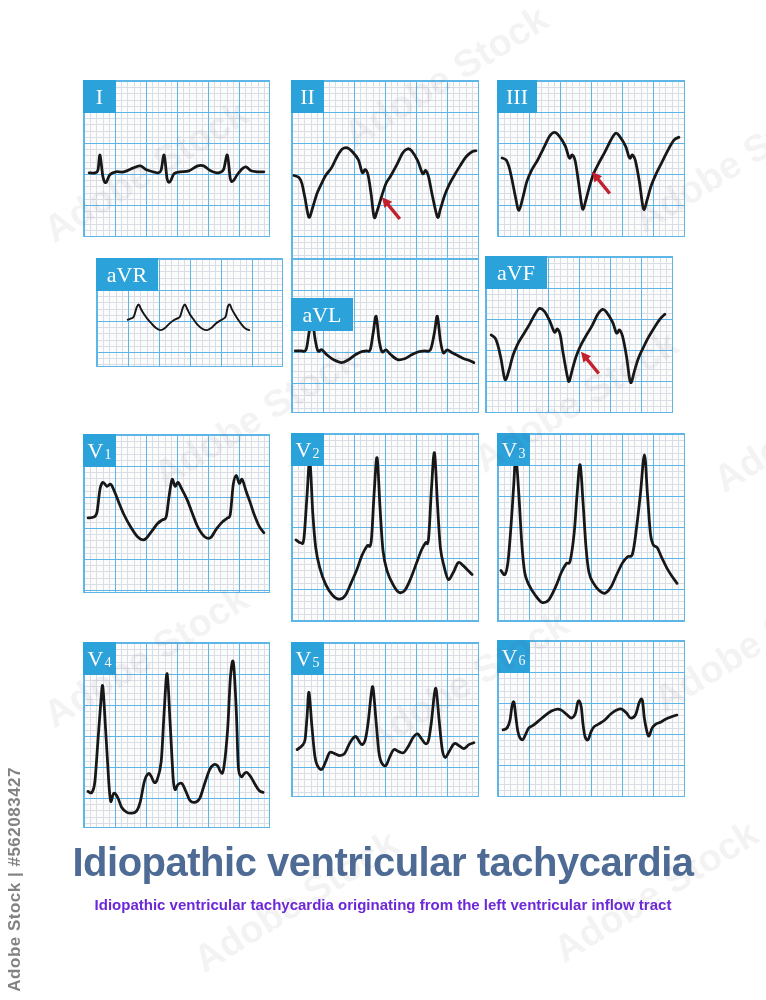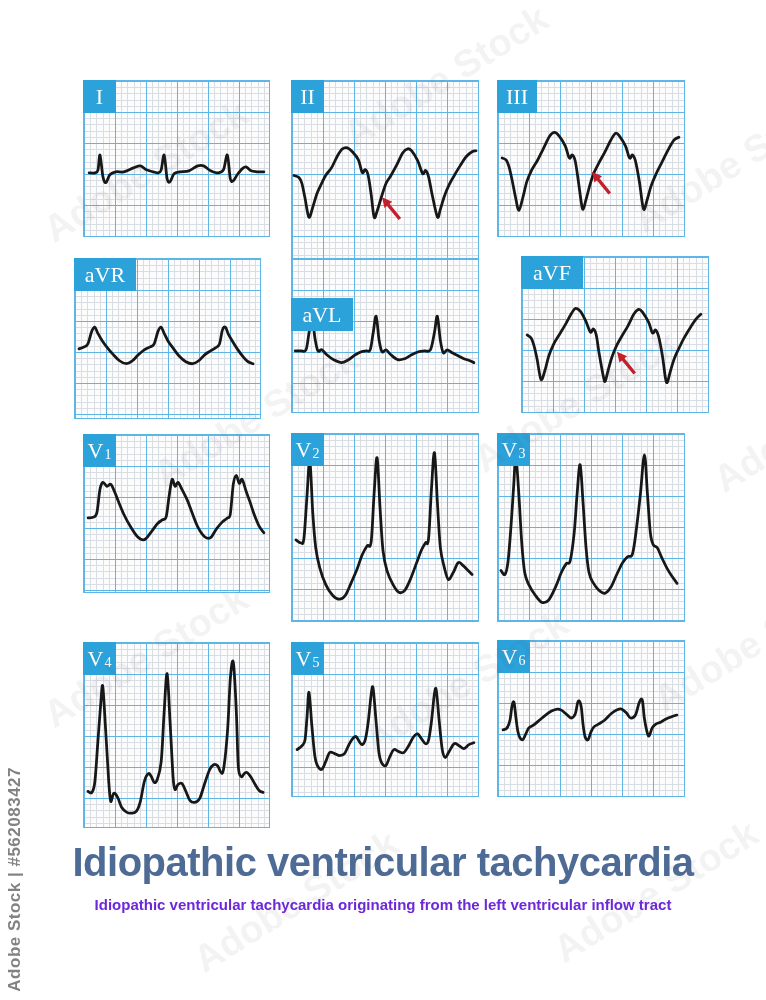--- a/index.html
+++ b/index.html
@@ -78,37 +78,37 @@
           <path d="M4,78C4.7,78.3 6.8,78.5 8,80C9.2,81.5 10.0,83.7 11,87C12.0,90.3 12.8,94.5 14,100C15.2,105.5 16.8,114.8 18,120C19.2,125.2 19.8,131.3 21,131C22.2,130.7 23.7,122.8 25,118C26.3,113.2 27.5,106.7 29,102C30.5,97.3 32.2,93.7 34,90C35.8,86.3 38.0,83.7 40,80C42.0,76.3 44.0,72.0 46,68C48.0,64.0 50.2,58.7 52,56C53.8,53.3 55.3,52.0 57,52C58.7,52.0 60.2,53.7 62,56C63.8,58.3 66.3,62.3 68,66C69.7,69.7 70.8,76.5 72,78C73.2,79.5 74.0,74.5 75,75C76.0,75.5 77.0,76.8 78,81C79.0,85.2 80.0,93.2 81,100C82.0,106.8 83.2,117.0 84,122C84.8,127.0 85.2,130.3 86,130C86.8,129.7 87.8,124.2 89,120C90.2,115.8 91.7,109.5 93,105C94.3,100.5 95.5,96.7 97,93C98.5,89.3 100.2,86.5 102,83C103.8,79.5 106.0,75.8 108,72C110.0,68.2 112.2,63.2 114,60C115.8,56.8 117.5,53.7 119,53C120.5,52.3 121.3,53.8 123,56C124.7,58.2 127.3,62.3 129,66C130.7,69.7 131.8,76.5 133,78C134.2,79.5 135.0,74.5 136,75C137.0,75.5 137.8,76.5 139,81C140.2,85.5 141.8,94.8 143,102C144.2,109.2 145.2,119.3 146,124C146.8,128.7 147.2,130.7 148,130C148.8,129.3 149.8,124.0 151,120C152.2,116.0 153.5,110.3 155,106C156.5,101.7 158.2,98.0 160,94C161.8,90.0 164.0,86.0 166,82C168.0,78.0 170.0,73.7 172,70C174.0,66.3 176.2,62.2 178,60C179.8,57.8 182.2,57.5 183,57" fill="none" stroke="#171717" stroke-width="2.8" stroke-linecap="round" stroke-linejoin="round"></path>
           <g>
             <line x1="113" y1="114" x2="99.43266453180084" y2="97.41770109442325" stroke="#c2202c" stroke-width="3.4"></line>
             <polygon points="95,92 105.20216439858923,96.57338404074689 97.46259140655603,102.90576194331952" fill="#c2202c"></polygon>
           </g>
         </svg>
         <div class="lead-label" style="width: 40px; background: rgb(43, 162, 218);">
           <span>III</span>
         </div>
       </div>
-      <div class="panel" style="left: 74px; top: 258px; width: 187px; height: 161px;">
+      <div class="panel" style="left: 96px; top: 258px; width: 187px; height: 109px;">
         <svg class="trace-svg" viewBox="0 0 187 155">
           <path d="M4,88C4.8,87.7 7.5,86.8 9,86C10.5,85.2 11.7,85.7 13,83C14.3,80.3 15.8,72.8 17,70C18.2,67.2 19.0,65.7 20,66C21.0,66.3 21.8,69.8 23,72C24.2,74.2 25.5,76.7 27,79C28.5,81.3 30.2,83.7 32,86C33.8,88.3 35.8,90.7 38,93C40.2,95.3 42.7,98.3 45,100C47.3,101.7 49.8,103.0 52,103C54.2,103.0 56.0,101.5 58,100C60.0,98.5 62.0,95.8 64,94C66.0,92.2 68.0,90.3 70,89C72.0,87.7 74.3,87.0 76,86C77.7,85.0 78.7,85.7 80,83C81.3,80.3 82.8,72.8 84,70C85.2,67.2 86.0,65.7 87,66C88.0,66.3 88.8,69.7 90,72C91.2,74.3 92.5,77.5 94,80C95.5,82.5 97.2,84.5 99,87C100.8,89.5 102.8,92.7 105,95C107.2,97.3 109.7,99.7 112,101C114.3,102.3 116.8,103.2 119,103C121.2,102.8 123.0,101.5 125,100C127.0,98.5 129.0,95.7 131,94C133.0,92.3 135.2,91.2 137,90C138.8,88.8 140.5,88.2 142,87C143.5,85.8 144.8,86.0 146,83C147.2,80.0 148.0,71.8 149,69C150.0,66.2 151.0,65.3 152,66C153.0,66.7 153.8,70.7 155,73C156.2,75.3 157.5,77.5 159,80C160.5,82.5 162.2,85.3 164,88C165.8,90.7 168.2,93.8 170,96C171.8,98.2 173.3,99.8 175,101C176.7,102.2 179.2,102.7 180,103" fill="none" stroke="#171717" stroke-width="2.8" stroke-linecap="round" stroke-linejoin="round"></path>
         </svg>
         <div class="lead-label" style="width: 62px; background: rgb(43, 162, 218);">
           <span>aVR</span>
         </div>
       </div>
       <div class="panel" style="left: 291px; top: 258px; width: 188px; height: 155px;">
         <svg class="trace-svg" viewBox="0 0 188 155">
           <path d="M3,93C4.0,93.0 7.2,93.2 9,93C10.8,92.8 12.7,95.0 14,92C15.3,89.0 16.0,80.7 17,75C18.0,69.3 19.0,57.2 20,58C21.0,58.8 22.0,74.2 23,80C24.0,85.8 24.8,91.0 26,93C27.2,95.0 28.5,91.3 30,92C31.5,92.7 33.0,95.3 35,97C37.0,98.7 39.5,100.7 42,102C44.5,103.3 47.5,105.0 50,105C52.5,105.0 54.7,103.3 57,102C59.3,100.7 61.8,98.3 64,97C66.2,95.7 68.2,94.7 70,94C71.8,93.3 73.5,93.3 75,93C76.5,92.7 77.8,95.0 79,92C80.2,89.0 81.0,80.7 82,75C83.0,69.3 84.0,56.8 85,58C86.0,59.2 87.0,76.0 88,82C89.0,88.0 89.8,92.3 91,94C92.2,95.7 93.5,91.5 95,92C96.5,92.5 98.0,95.3 100,97C102.0,98.7 104.7,101.3 107,102C109.3,102.7 111.7,101.8 114,101C116.3,100.2 118.7,98.2 121,97C123.3,95.8 125.8,94.7 128,94C130.2,93.3 132.0,93.3 134,93C136.0,92.7 138.3,95.0 140,92C141.7,89.0 142.8,80.7 144,75C145.2,69.3 146.0,56.8 147,58C148.0,59.2 149.0,75.8 150,82C151.0,88.2 151.8,93.3 153,95C154.2,96.7 155.5,92.0 157,92C158.5,92.0 160.2,94.0 162,95C163.8,96.0 166.0,97.0 168,98C170.0,99.0 172.0,100.2 174,101C176.0,101.8 178.3,102.3 180,103C181.7,103.7 183.3,104.7 184,105" fill="none" stroke="#171717" stroke-width="2.8" stroke-linecap="round" stroke-linejoin="round"></path>
         </svg>
         <div class="lead-label" style="width: 62px; background: rgb(43, 162, 218); margin-top: 40px;">
           <span>aVL</span>
         </div>
       </div>
-      <div class="panel" style="left: 521px; top: 256px; width: 188px; height: 157px; text-align: center;">
+      <div class="panel" style="left: 485px; top: 256px; width: 188px; height: 157px; text-align: center;">
         <svg class="trace-svg" viewBox="0 0 188 157">
           <path d="M5,79C5.7,79.5 7.8,80.2 9,82C10.2,83.8 11.0,86.5 12,90C13.0,93.5 13.8,97.3 15,103C16.2,108.7 17.7,122.0 19,124C20.3,126.0 21.7,119.0 23,115C24.3,111.0 25.5,104.5 27,100C28.5,95.5 30.2,91.7 32,88C33.8,84.3 36.0,81.3 38,78C40.0,74.7 42.0,71.5 44,68C46.0,64.5 48.3,59.7 50,57C51.7,54.3 52.5,52.3 54,52C55.5,51.7 57.3,53.0 59,55C60.7,57.0 62.3,60.5 64,64C65.7,67.5 67.7,74.5 69,76C70.3,77.5 71.0,72.5 72,73C73.0,73.5 74.0,74.8 75,79C76.0,83.2 76.8,91.2 78,98C79.2,104.8 81.0,115.3 82,120C83.0,124.7 83.2,126.8 84,126C84.8,125.2 85.8,119.2 87,115C88.2,110.8 89.5,105.3 91,101C92.5,96.7 94.3,92.5 96,89C97.7,85.5 99.2,83.2 101,80C102.8,76.8 105.0,73.7 107,70C109.0,66.3 111.2,60.8 113,58C114.8,55.2 116.5,53.3 118,53C119.5,52.7 120.3,53.8 122,56C123.7,58.2 126.3,62.5 128,66C129.7,69.5 130.8,75.7 132,77C133.2,78.3 134.0,73.5 135,74C136.0,74.5 136.8,75.7 138,80C139.2,84.3 140.8,93.0 142,100C143.2,107.0 144.2,117.5 145,122C145.8,126.5 146.2,128.0 147,127C147.8,126.0 148.8,120.0 150,116C151.2,112.0 152.5,107.0 154,103C155.5,99.0 157.3,95.5 159,92C160.7,88.5 162.2,85.3 164,82C165.8,78.7 168.0,75.2 170,72C172.0,68.8 174.2,65.3 176,63C177.8,60.7 180.2,58.8 181,58" fill="none" stroke="#171717" stroke-width="2.8" stroke-linecap="round" stroke-linejoin="round"></path>
           <g>
             <line x1="114" y1="118" x2="100.43266453180084" y2="101.41770109442325" stroke="#c2202c" stroke-width="3.4"></line>
             <polygon points="96,96 106.20216439858923,100.57338404074689 98.46259140655603,106.90576194331952" fill="#c2202c"></polygon>
           </g>
         </svg>
         <div class="lead-label" style="width: 62px; background: rgb(43, 162, 218);">
           <span>aVF</span>
         </div>

